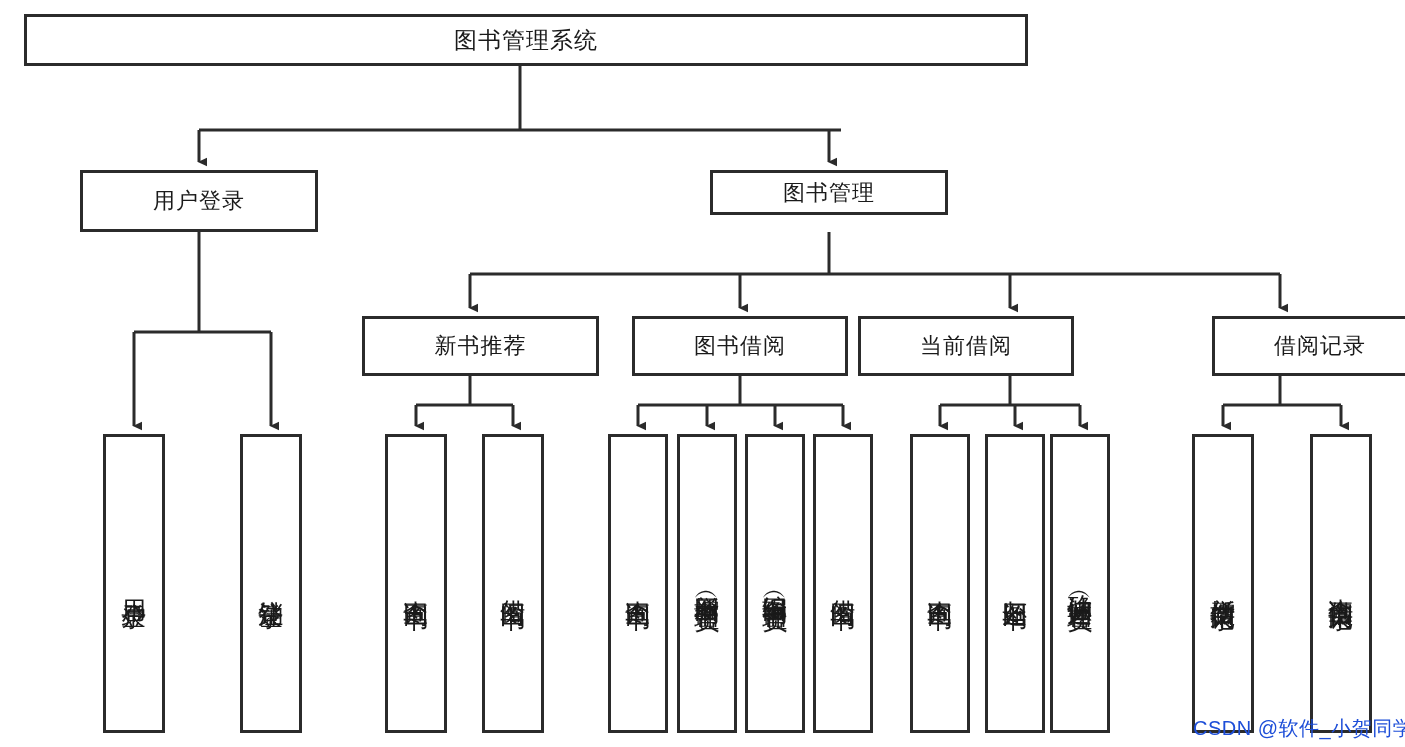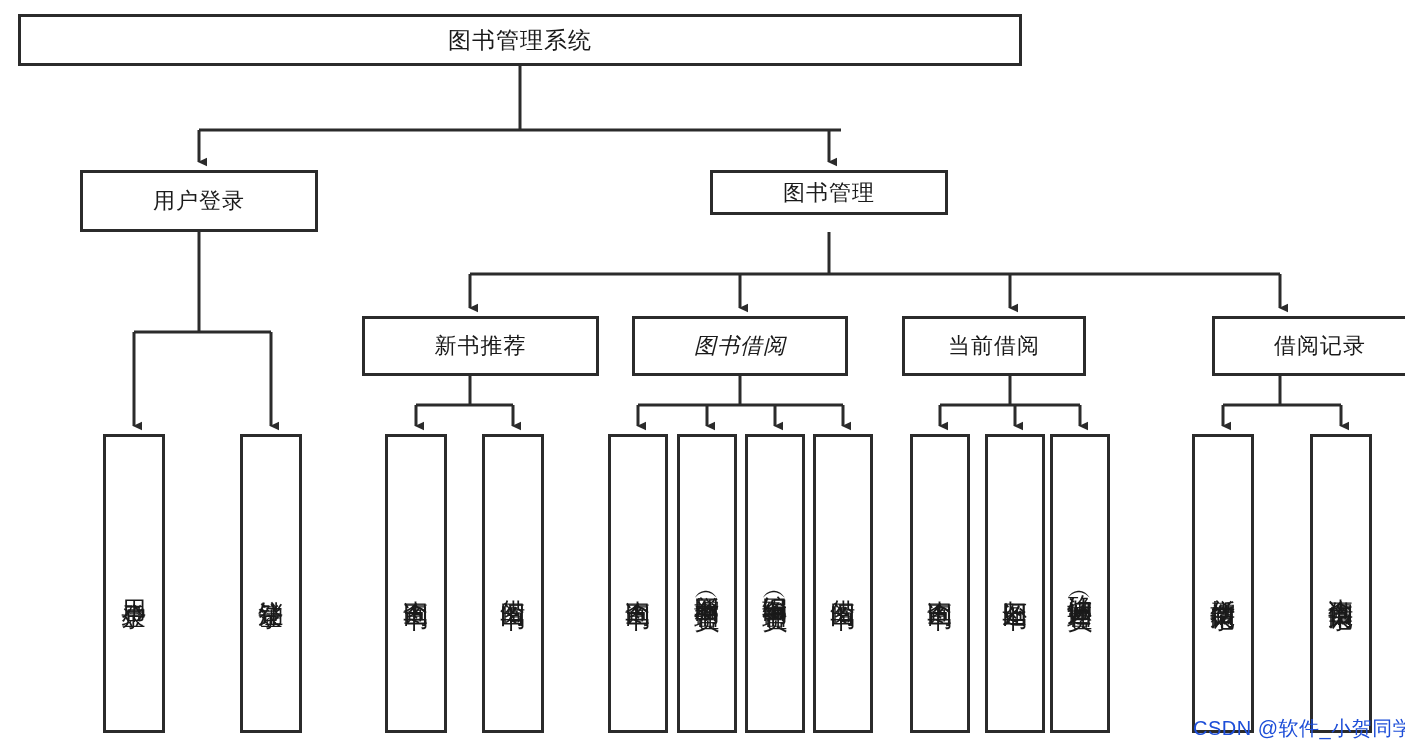--- a/index.html
+++ b/index.html
@@ -120,38 +120,38 @@
       <path d="M1015,405 L1015,426" marker-end="url(#arrow)"></path>
       <path d="M1080,405 L1080,426" marker-end="url(#arrow)"></path>
 
       <path d="M1280,376 L1280,405"></path>
       <path d="M1223,405 L1341,405"></path>
       <path d="M1223,405 L1223,426" marker-end="url(#arrow)"></path>
       <path d="M1341,405 L1341,426" marker-end="url(#arrow)"></path>
     </g>
   </svg>
 
-  <div class="node root horiz" style="left:18px; top:14px; width:1004px; height:52px;">
+  <div class="node root horiz" style="left:24px; top:14px; width:1004px; height:52px;">
     <span class="label">图书管理系统</span>
   </div>
 
   <div class="node horiz" style="left:80px; top:170px; width:238px; height:62px;">
     <span class="label">用户登录</span>
   </div>
   <div class="node horiz" style="left:710px; top:170px; width:238px; height:45px;">
     <span class="label">图书管理</span>
   </div>
 
   <div class="node horiz" style="left:362px; top:316px; width:237px; height:60px;">
     <span class="label">新书推荐</span>
   </div>
-  <div class="node horiz" style="left:632px; top:316px; width:216px; height:60px;font-style:italic;">
+  <div class="node horiz" style="left:632px; top:316px; width:216px; height:60px;">
     <span class="label">图书借阅</span>
   </div>
-  <div class="node horiz" style="left:902px; top:316px; width:184px; height:60px;">
+  <div class="node horiz" style="left:858px; top:316px; width:216px; height:60px;">
     <span class="label">当前借阅</span>
   </div>
   <div class="node horiz" style="left:1172px; top:316px; width:216px; height:60px;margin-left:40px;">
     <span class="label">借阅记录</span>
   </div>
 
   <div class="node vert" style="left:103px; top:434px; width:62px; height:299px;">
     <span class="label">用户登录</span>
   </div>
   <div class="node vert" style="left:240px; top:434px; width:62px; height:299px;">

